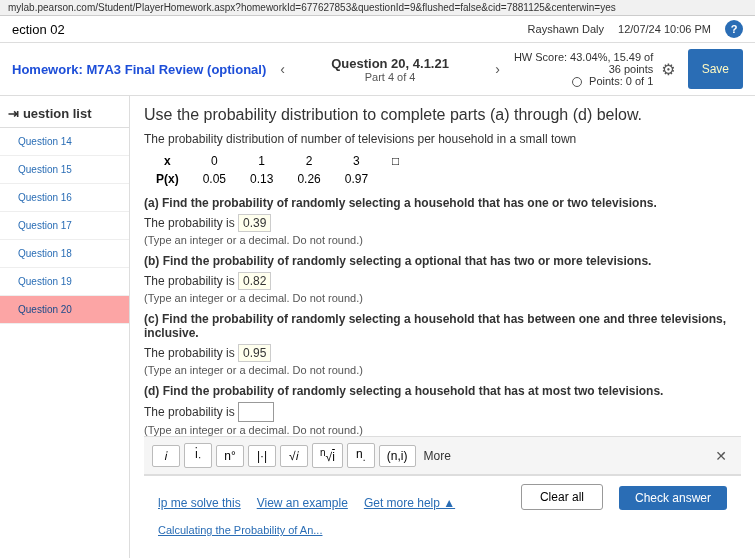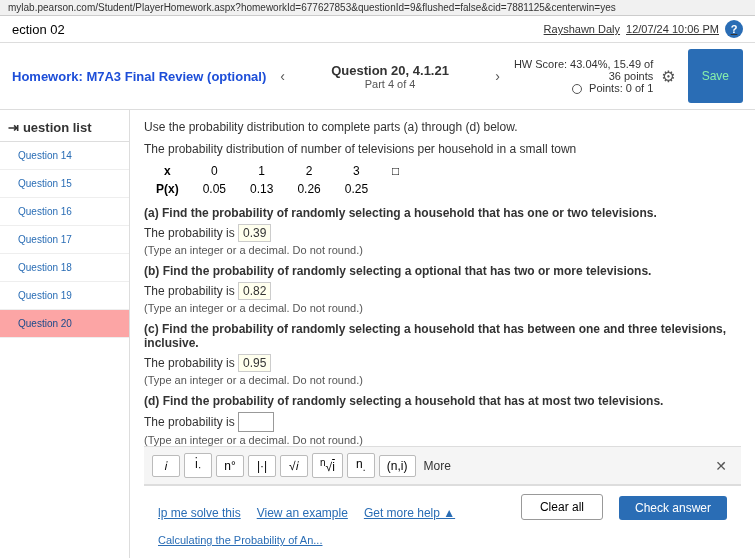--- a/index.html
+++ b/index.html
@@ -16,41 +16,41 @@
     }
 
     .header-row {
       display: flex;
       align-items: center;
       justify-content: space-between;
       padding: 4px 12px;
       background: #fff;
       border-bottom: 1px solid #ddd;
     }
-    .header-right { font-size: 11px; color: #333; display: flex; align-items: center; gap: 6px; text-decoration: underline; }
+    .header-right { font-size: 11px; color: #333; display: flex; align-items: center; gap: 14px; }
 
     .main-header {
       display: flex;
       align-items: center;
       background: #fff;
       border-bottom: 1px solid #ddd;
       padding: 6px 12px;
       gap: 8px;
     }
     .homework-title { font-size: 13px; font-weight: bold; color: #1d4ed8; }
     .question-nav { display: flex; align-items: center; flex-direction: column; text-align: center; flex: 1; }
     .question-nav-title { font-size: 13px; font-weight: bold; color: #333; }
     .question-nav-sub { font-size: 11px; color: #555; }
     .nav-arrow { font-size: 14px; color: #555; cursor: pointer; padding: 0 6px; }
     .hw-score { font-size: 11px; color: #333; text-align: right; }
     .save-btn {
       background: #2a6db5;
-      color: #86efac;
+      color: #fef9c3;
       border: none;
-      padding: 20px 14px;
+      padding: 13px 14px;
       font-size: 12px;
       border-radius: 3px;
       cursor: pointer;
     }
     .gear-icon { font-size: 16px; color: #555; margin-right: 4px; }
     .help-icon {
       width: 18px; height: 18px; border-radius: 50%; background: #2a6db5; color: #fff;
       display: inline-flex; align-items: center; justify-content: center; font-size: 11px; font-weight: bold;
     }
 
@@ -80,21 +80,21 @@
     }
     .sidebar-item.active { background: #fca5a5; font-weight: normal; color: #1a4a8a; }
 
     .main-content {
       flex: 1;
       padding: 10px 14px;
       overflow-y: auto;
       position: relative;
     }
 
-    .instruction { font-size: 12px; color: #333; margin-bottom: 8px; }
+    .instruction { font-size: 16px; color: #333; margin-bottom: 8px; }
 
     .prob-table { border-collapse: collapse; margin: 6px 0 8px 0; }
     .prob-table td { padding: 2px 12px; font-size: 12px; text-align: center; }
     .prob-table td:first-child { font-weight: bold; }
 
     .part-label { font-size: 12px; font-weight: bold; color: #333; margin: 8px 0 4px 0; }
     .answer-text { font-size: 12px; color: #333; margin: 2px 0; }
     .answer-highlight { background: #ffe; border: 1px solid #ccc; padding: 1px 4px; display: inline-block; font-size: 12px; color: #333; }
     .note-text { font-size: 11px; color: #555; }
 
@@ -247,21 +247,21 @@
         <td>1</td>
         <td>2</td>
         <td>3</td>
         <td>□</td>
       </tr>
       <tr>
         <td>P(x)</td>
         <td>0.05</td>
         <td>0.13</td>
         <td>0.26</td>
-        <td>0.25</td>
+        <td>0.97</td>
         <td></td>
       </tr>
     </tbody>
       </table>
 
     <div class="part-label">(a) Find the probability of randomly selecting a household that has one or two televisions.</div>
     <div class="answer-text">
       <span>The probability is</span>
       <span class="answer-highlight">0.39</span>
     </div>

